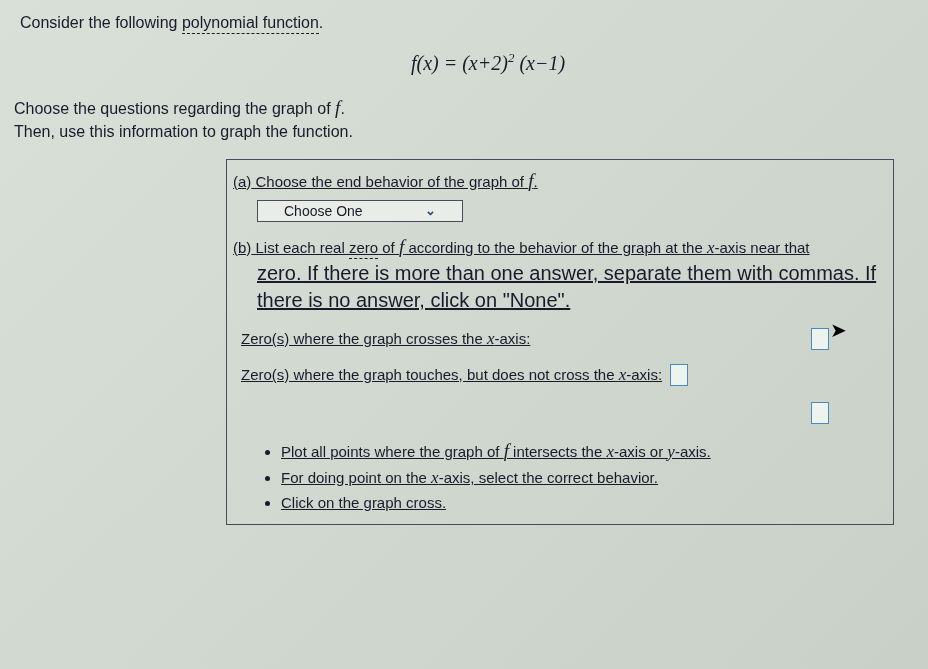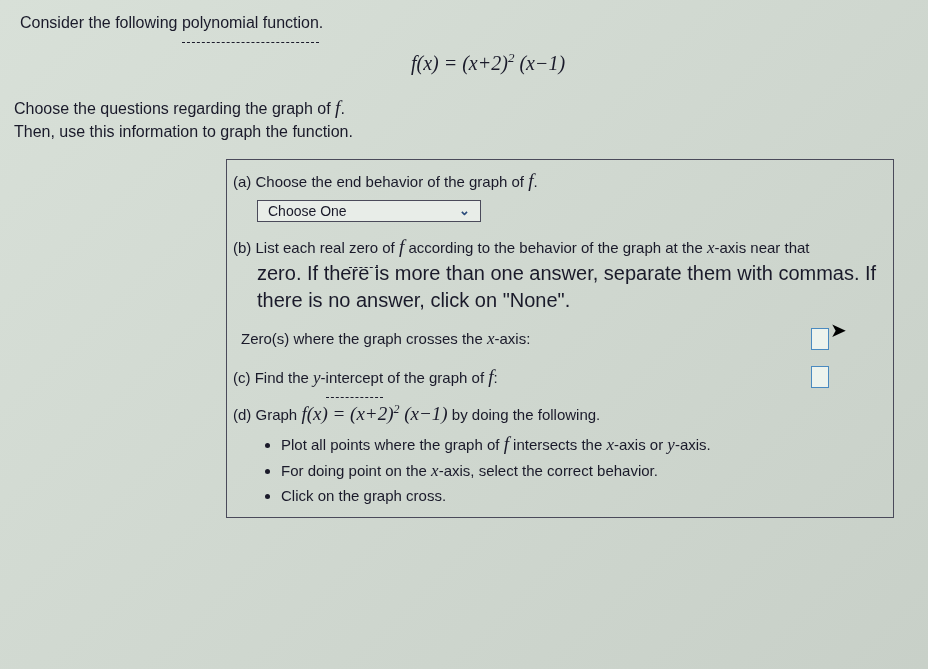--- a/index.html
+++ b/index.html
@@ -17,21 +17,21 @@
       position: relative;
       overflow: hidden;
     }
     .intro-line {
       font-size: 16px;
       margin-bottom: 18px;
       margin-left: 10px;
     }
     .underline-dotted {
       border-bottom: 1.5px dashed #1a1a2a;
-      padding-bottom: 11px;
+      padding-bottom: 2px;
     }
     .formula {
       font-family: 'Times New Roman', serif;
       font-style: italic;
       font-size: 20px;
       margin-left: 48px;
       margin-bottom: 22px;
       text-align: center;
     }
     .formula sup {
@@ -47,36 +47,37 @@
       font-style: italic;
       font-size: 19px;
     }
     .question-box {
       border: 1.5px solid #4a4a5a;
       margin-left: 216px;
       margin-right: 24px;
       margin-top: 18px;
       padding: 10px 14px 8px 6px;
       background: transparent;
+      text-decoration: underline;
     }
     .part-label {
       font-size: 15px;
       margin-bottom: 8px;
     }
     .part-row {
       margin-bottom: 14px;
     }
     .dropdown {
       border: 1.5px solid #4a4a5a;
       background: #e8ede8;
-      padding: 2px 10px;
+      padding: 2px 26px;
       margin-left: 24px;
       display: inline-flex;
       align-items: center;
-      width: 224px;
+      width: 206px;
       justify-content: space-between;
       font-size: 14px;
       cursor: pointer;
     }
     .chevron {
       font-size: 13px;
       color: #2a4a7a;
       font-weight: bold;
     }
     .sub-text {
@@ -182,33 +183,31 @@
     </div>
     <div class="sub-text">
       zero. If there is more than one answer, separate them with commas. If there is no answer, click on "None".
     </div>
 
     <div class="zero-line">
       <span><span>Zero(s) where the graph crosses the </span><span class="xvar">x</span><span>-axis:</span></span>
       <span class="input-holder-right"><span class="input-box"></span></span>
     </div>
 
+    <div class="zero-line">
+      <span><span>Zero(s) where the graph touches, but does not cross the </span><span class="xvar">x</span><span>-axis:</span></span>
+      <span style="margin-left:8px;"><span class="input-box"></span></span>
+    </div>
   </div>
 
   <div class="part-c-line">
-    <span>
-      <span>(c)</span><span> Find the </span><span class="yvar">y</span>-<span class="underline-dotted">intercept</span><span> of the graph of </span><span class="fvar">f</span><span>:</span>
-    </span>
     <span class="input-holder-right"><span class="input-box"></span></span>
   </div>
 
   <div>
-    <div class="part-label" style="margin-bottom:2px;">
-      <span>(d)</span><span> Graph </span><span class="part-d-formula">f(x) = (x+2)<sup>2</sup> (x−1)</span><span> by doing the following.</span>
-    </div>
     <ul class="bullet-list">
       <li>
         <span>Plot all points where the graph of </span><span class="fvar">f</span><span> intersects the </span><span class="xvar">x</span><span>-axis or </span><span class="yvar">y</span><span>-axis.</span>
       </li>
       <li>
         <span>For doing point on the </span><span class="xvar">x</span><span>-axis, select the correct behavior.</span>
       </li>
       <li>Click on the graph cross.</li>
     </ul>
   </div>

